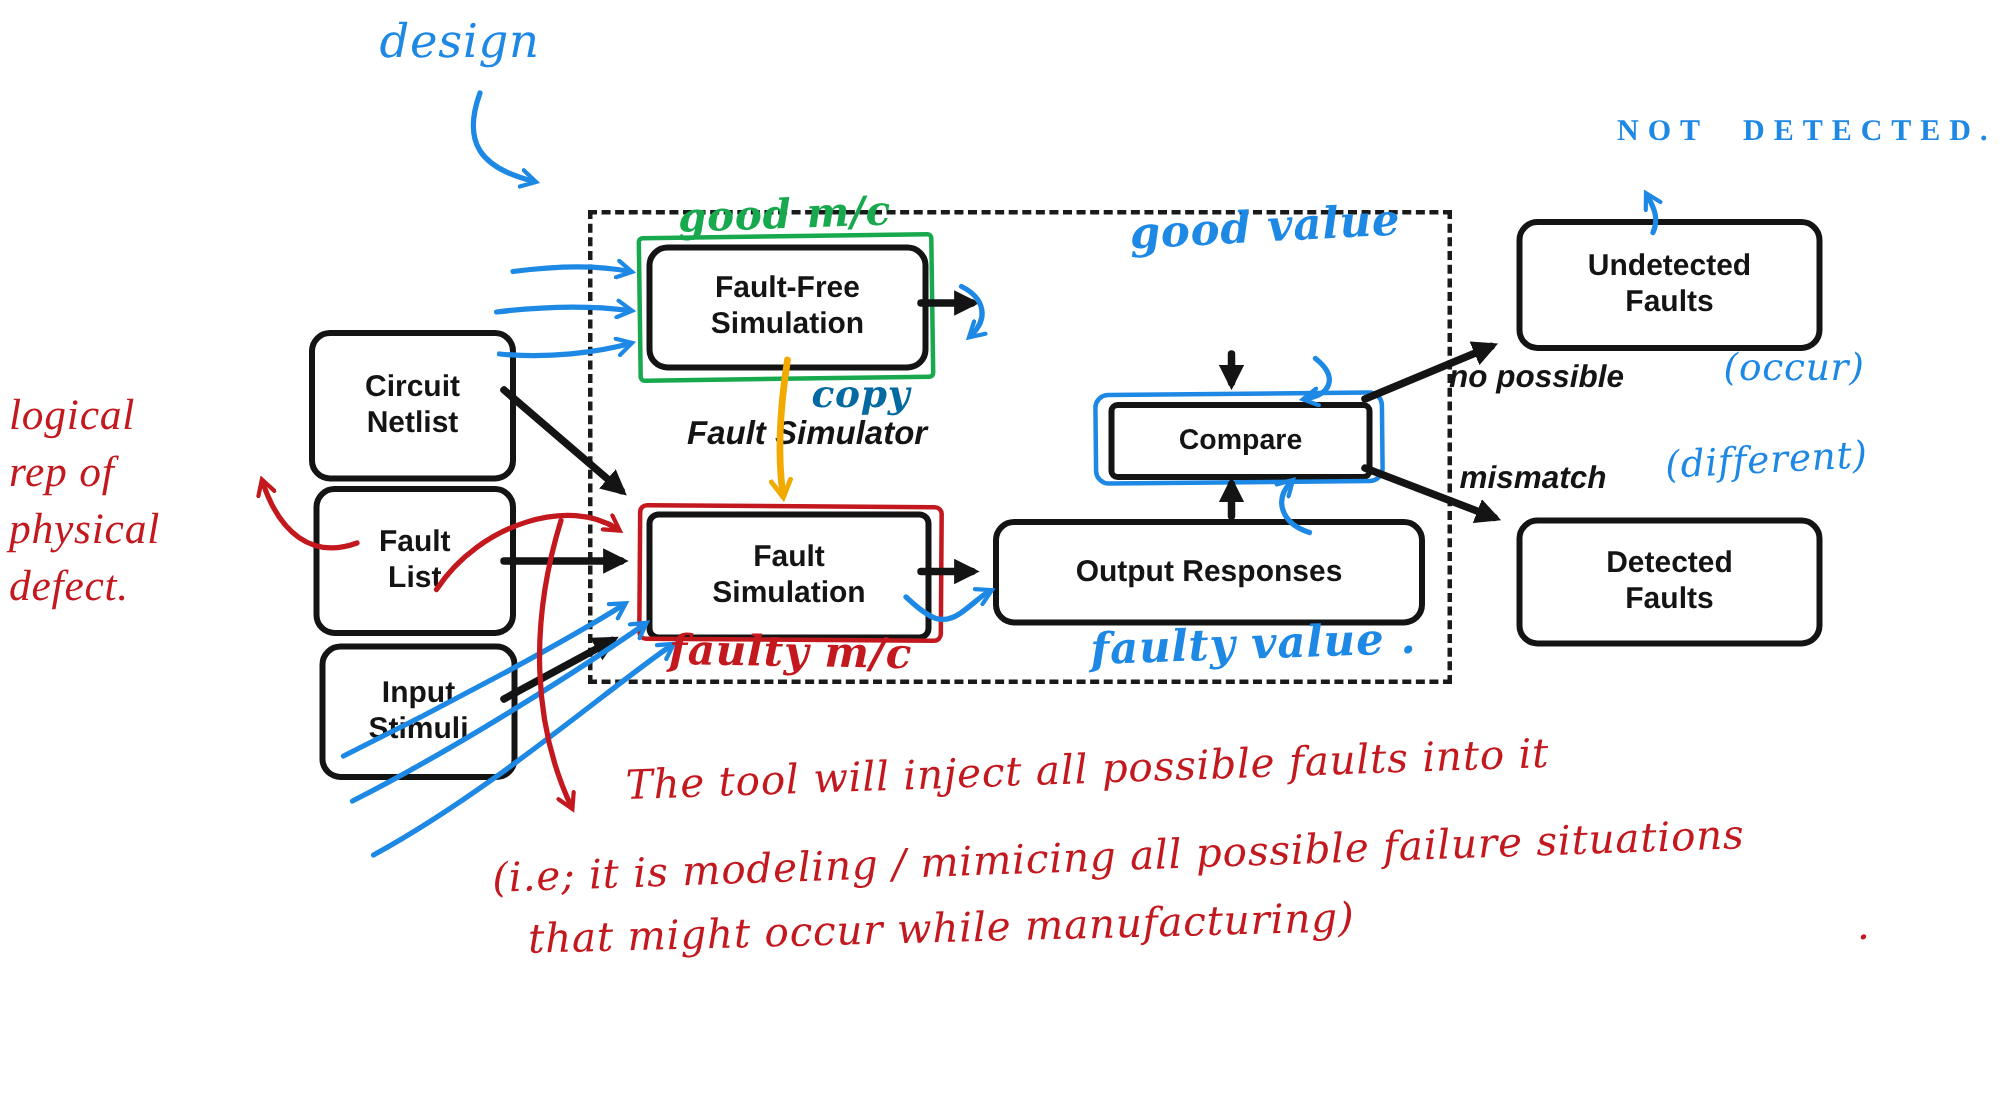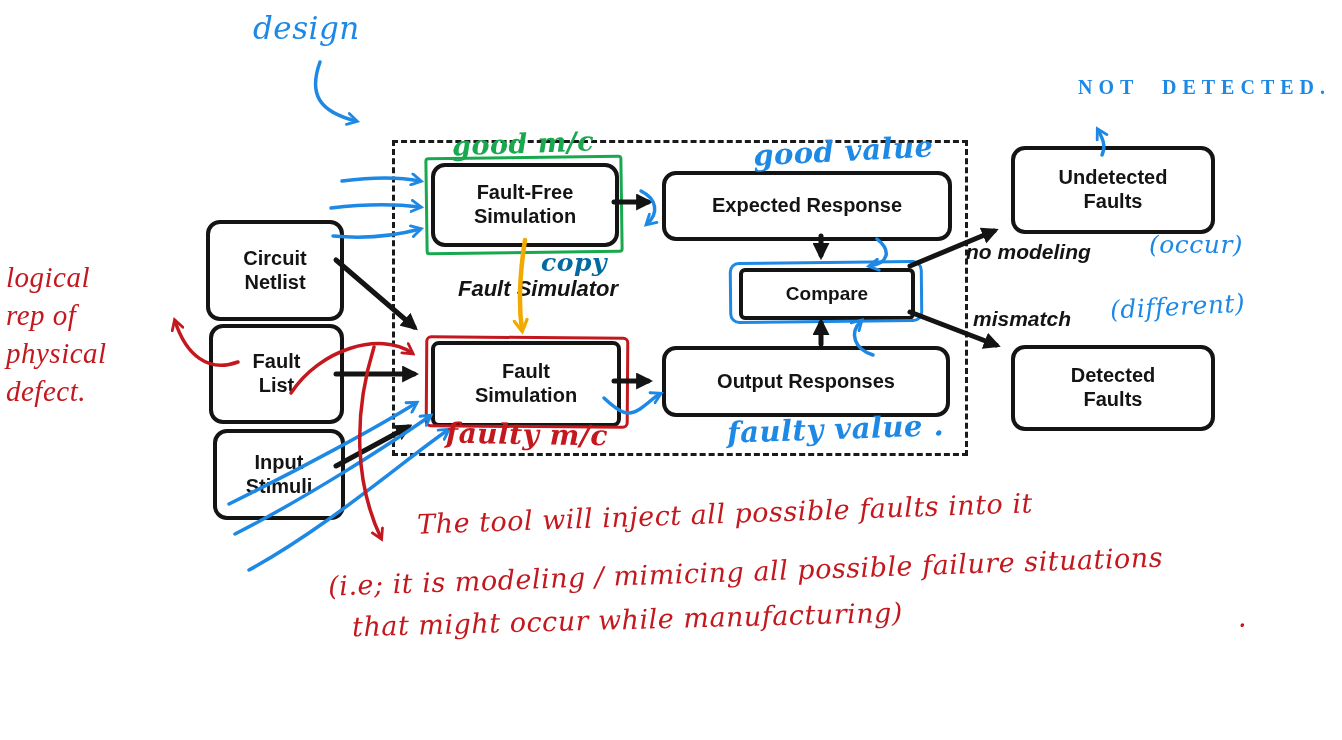--- a/index.html
+++ b/index.html
@@ -26,38 +26,37 @@
 </style>
 </head>
 <body>
 
 <div id="canvas">
 
   <div class="dashedbox" style="left:392px;top:140px;width:570px;height:310px;"></div>
 
   <div class="box" style="left:431px;top:163px;width:180px;height:76px;">Fault-Free
 Simulation</div>
-  <div class="box" style="left:662px;top:171px;width:282px;height:62px;">Expected Response</div>
   <div class="box" style="left:739px;top:268px;width:168px;height:44px;border-radius:6px;font-size:19px;">Compare</div>
   <div class="box" style="left:431px;top:341px;width:182px;height:78px;border-radius:8px;">Fault
 Simulation</div>
   <div class="box" style="left:662px;top:346px;width:280px;height:63px;">Output Responses</div>
   <div class="box" style="left:206px;top:220px;width:130px;height:93px;">Circuit
 Netlist</div>
   <div class="box" style="left:209px;top:324px;width:127px;height:92px;">Fault
 List</div>
   <div class="box" style="left:213px;top:429px;width:124px;height:83px;">Input
 Stimuli</div>
   <div class="box" style="left:1011px;top:146px;width:196px;height:80px;">Undetected
 Faults</div>
   <div class="box" style="left:1011px;top:345px;width:196px;height:78px;">Detected
 Faults</div>
 
   <div class="plabel" style="left:458px;top:276px;font-size:22px;">Fault Simulator</div>
-  <div class="plabel" style="left:966px;top:240px;font-size:21px;">no modeling</div>
+  <div class="plabel" style="left:966px;top:240px;font-size:21px;">no possible</div>
   <div class="plabel" style="left:973px;top:307px;font-size:21px;">mismatch</div>
 
   <div class="handrect" style="left:425px;top:156px;width:192px;height:92px;border:3px solid #18A94E;border-radius:4px;transform:rotate(-0.8deg);"></div>
   <div class="handrect" style="left:425px;top:336px;width:198px;height:86px;border:3.5px solid #C2181E;border-radius:6px;transform:rotate(0.4deg);"></div>
   <div class="handrect" style="left:729px;top:261px;width:188px;height:56px;border:3.5px solid #1E88E5;border-radius:10px;transform:rotate(-0.6deg);"></div>
 
   <div class="hw blue" style="left:253px;top:10px;font-size:31px;">design</div>
   <div class="hw blue caps" style="left:1078px;top:76px;font-size:20px;">NOT DETECTED.</div>
   <div class="hw green" style="left:452px;top:128px;font-size:27px;transform:rotate(-2deg);font-weight:bold;">good m/c</div>
   <div class="hw blue" style="left:753px;top:134px;font-size:29px;transform:rotate(-3deg);font-weight:bold;">good value</div>

